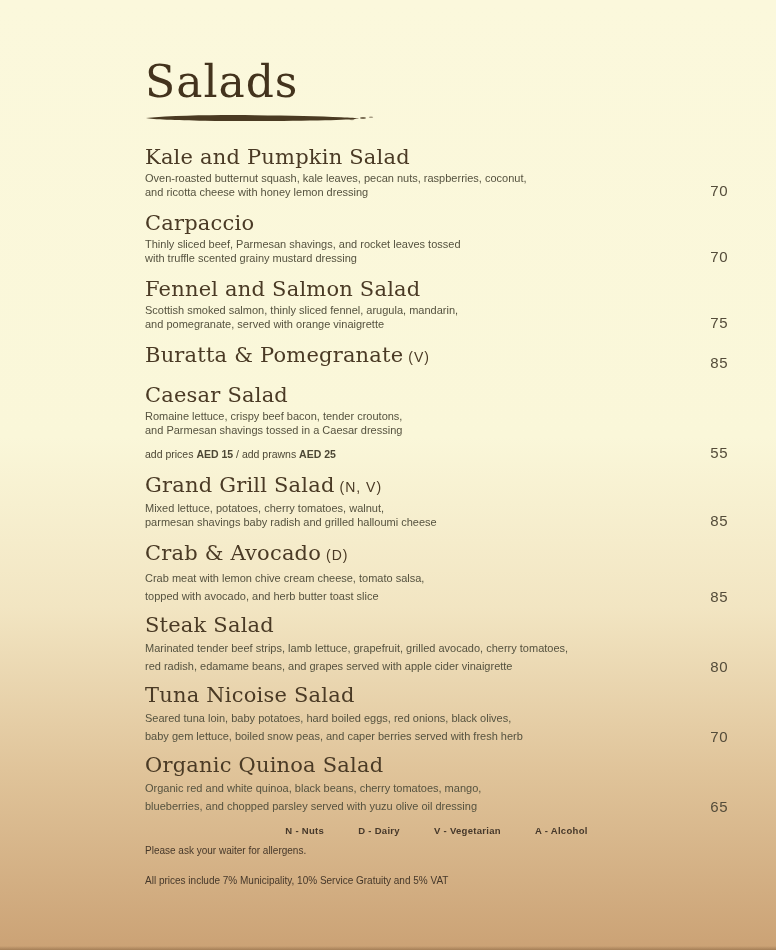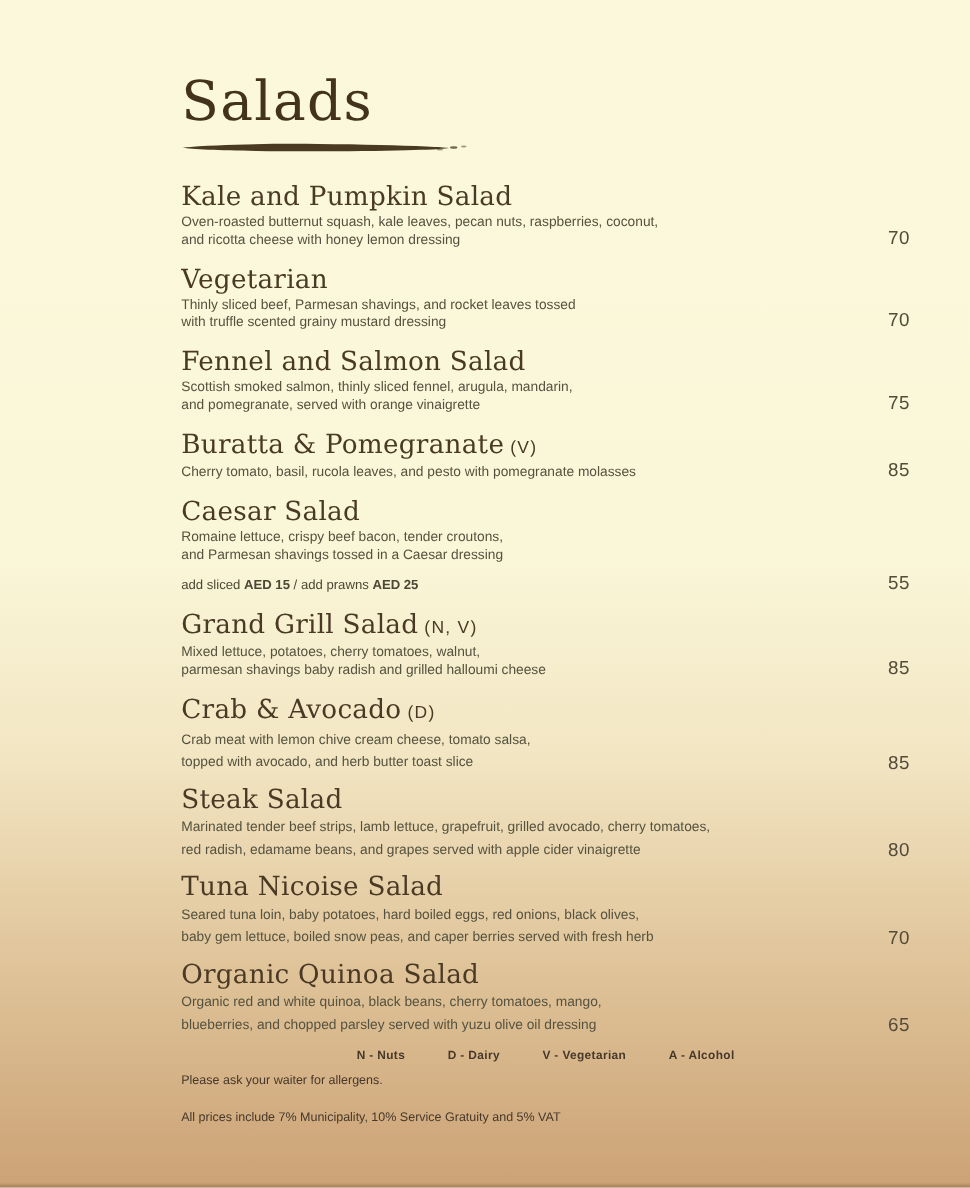--- a/index.html
+++ b/index.html
@@ -142,47 +142,46 @@
       <div class="menu-item">
         <div class="item-left">
           <h3 class="item-name">Kale and Pumpkin Salad</h3>
           <div class="item-desc">Oven-roasted butternut squash, kale leaves, pecan nuts, raspberries, coconut,</div>
           <div class="item-desc">and ricotta cheese with honey lemon dressing</div>
         </div>
         <div class="item-price">70</div>
       </div>
       <div class="menu-item">
         <div class="item-left">
-          <h3 class="item-name">Vegetarian</h3>
+          <h3 class="item-name">Carpaccio</h3>
           <div class="item-desc">Thinly sliced beef, Parmesan shavings, and rocket leaves tossed</div>
           <div class="item-desc">with truffle scented grainy mustard dressing</div>
         </div>
         <div class="item-price">70</div>
       </div>
       <div class="menu-item">
         <div class="item-left">
           <h3 class="item-name">Fennel and Salmon Salad</h3>
           <div class="item-desc">Scottish smoked salmon, thinly sliced fennel, arugula, mandarin,</div>
           <div class="item-desc">and pomegranate, served with orange vinaigrette</div>
         </div>
         <div class="item-price">75</div>
       </div>
       <div class="menu-item">
         <div class="item-left">
           <h3 class="item-name">Buratta &amp; Pomegranate<span class="item-suffix">&nbsp;(V)</span></h3>
-          <div class="item-desc">Cherry tomato, basil, rucola leaves, and pesto with pomegranate molasses</div>
         </div>
         <div class="item-price">85</div>
       </div>
       <div class="menu-item">
         <div class="item-left">
           <h3 class="item-name">Caesar Salad</h3>
           <div class="item-desc">Romaine lettuce, crispy beef bacon, tender croutons,</div>
           <div class="item-desc">and Parmesan shavings tossed in a Caesar dressing</div>
-          <div class="item-note"><span>add sliced </span><b>AED 15</b><span> / add prawns </span><b>AED 25</b></div>
+          <div class="item-note"><span>add prices </span><b>AED 15</b><span> / add prawns </span><b>AED 25</b></div>
         </div>
         <div class="item-price">55</div>
       </div>
       <div class="menu-item">
         <div class="item-left">
           <h3 class="item-name">Grand Grill Salad<span class="item-suffix">&nbsp;(N, V)</span></h3>
           <div class="item-desc">Mixed lettuce, potatoes, cherry tomatoes, walnut,</div>
           <div class="item-desc">parmesan shavings baby radish and grilled halloumi cheese</div>
         </div>
         <div class="item-price">85</div>

